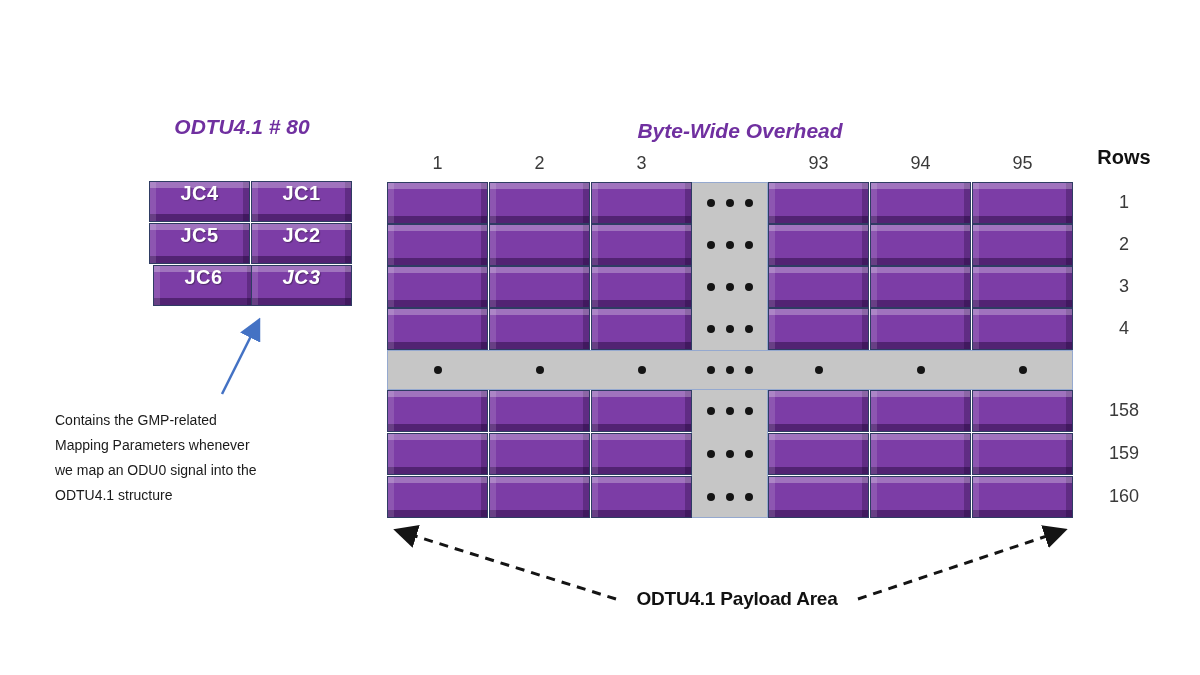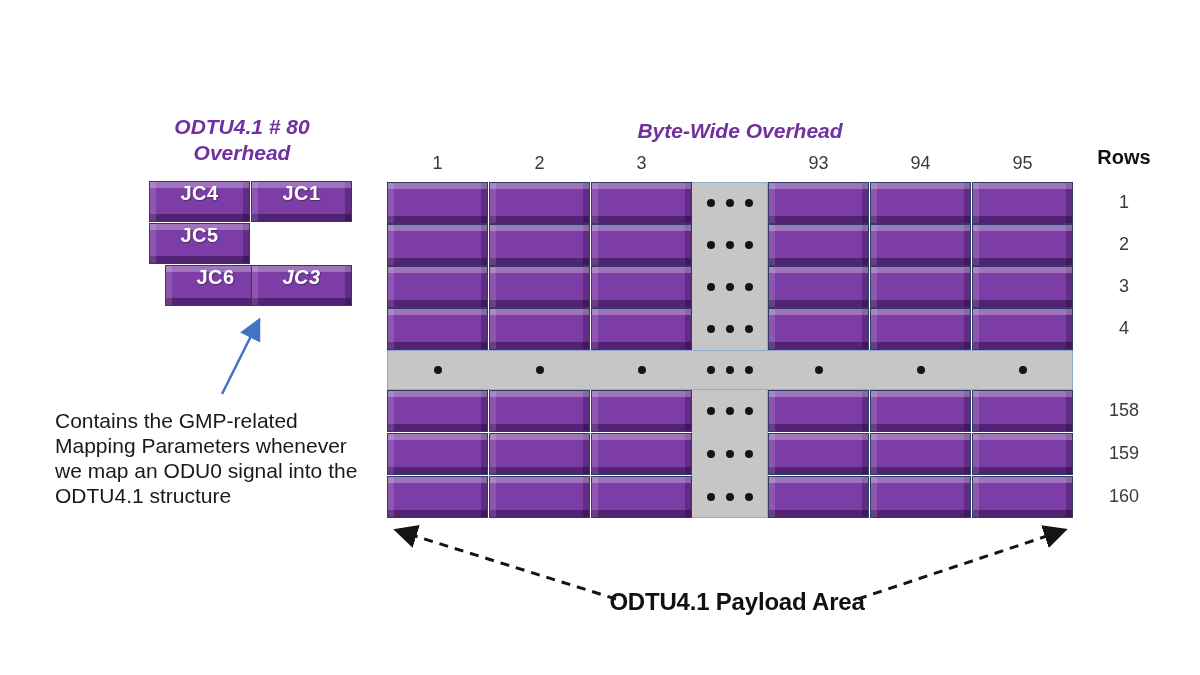--- a/index.html
+++ b/index.html
@@ -40,51 +40,53 @@
   }
   .axis-label {
     position:absolute; color:#3a3a3a; font-size:18px; text-align:center;
   }
   .rows-header {
     position:absolute; left:1088px; top:146px; width:72px; text-align:center;
     color:#111; font-weight:bold; font-size:20px;
   }
   .annotation {
     position:absolute; left:55px; top:408px; width:340px;
-    color:#1a1a1a; font-size:21px; line-height:25px;
+    color:#1a1a1a; font-size:14px; line-height:25px;
   }
   .payload-label {
     position:absolute; left:587px; top:588px; width:300px; text-align:center;
-    color:#111; font-weight:bold; font-size:24px; letter-spacing:-0.2px;
+    color:#111; font-weight:bold; font-size:19px; letter-spacing:-0.2px;
   }
   .overlay { position:absolute; left:0; top:0; pointer-events:none; }
   .arrow-blue { stroke:var(--arrow-blue); stroke-width:2.5; fill:none; }
   .arrow-dashed { stroke:#141414; stroke-width:3; stroke-dasharray:9 7; fill:none; }
 </style>
 </head>
 <body>
 
 <div class="canvas">
 
   <div class="purple-title" style="left:122px; top:114px; width:240px;">
     <div>ODTU4.1 # 80</div>
-    <div>Overhead</div>
   </div>
 
   <div id="jc-grid" class="jc-grid" style="left:149px; top:181px; width:205px; height:126px;">
       <div class="block" style="left: 0px; top: 0px; width: 101px; height: 41px;">
         <span class="cell-label">JC4</span>
       </div>
       <div class="block" style="left: 102px; top: 0px; width: 101px; height: 41px;">
         <span class="cell-label">JC1</span>
       </div>
       <div class="block" style="left: 0px; top: 42px; width: 101px; height: 41px;">
         <span class="cell-label">JC5</span>
       </div>
-      <div class="block" style="left: 16px; top: 84px; width: 101px; height: 41px;">
+      <div class="block" style="left: 102px; top: 42px; width: 101px; height: 41px;">
+        <span class="cell-label">JC2</span>
+      </div>
+      <div class="block" style="left: 4px; top: 84px; width: 101px; height: 41px;">
         <span class="cell-label">JC6</span>
       </div>
       <div class="block" style="left: 102px; top: 84px; width: 101px; height: 41px; font-style: italic;">
         <span class="cell-label">JC3</span>
       </div>
     </div>
 
   <div class="purple-title" style="left:590px; top:118px; width:300px;">Byte-Wide Overhead</div>
 
   <div id="col-labels">

